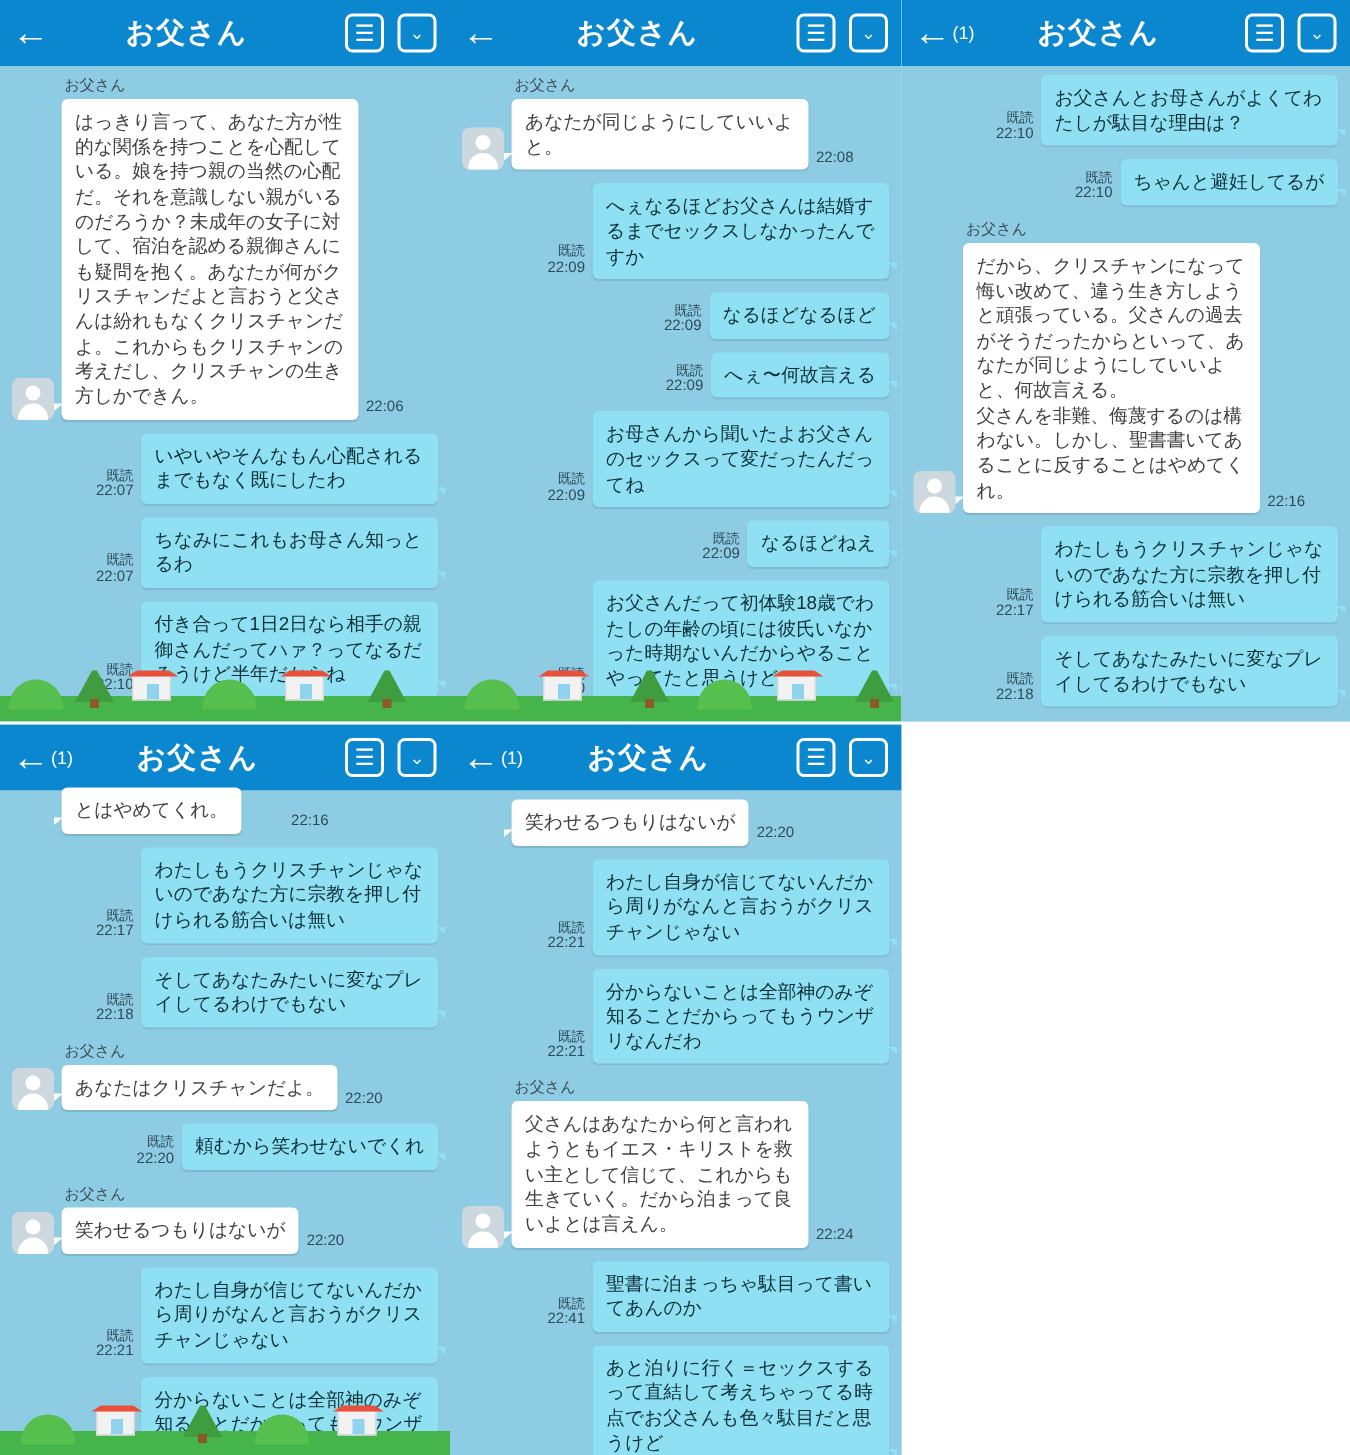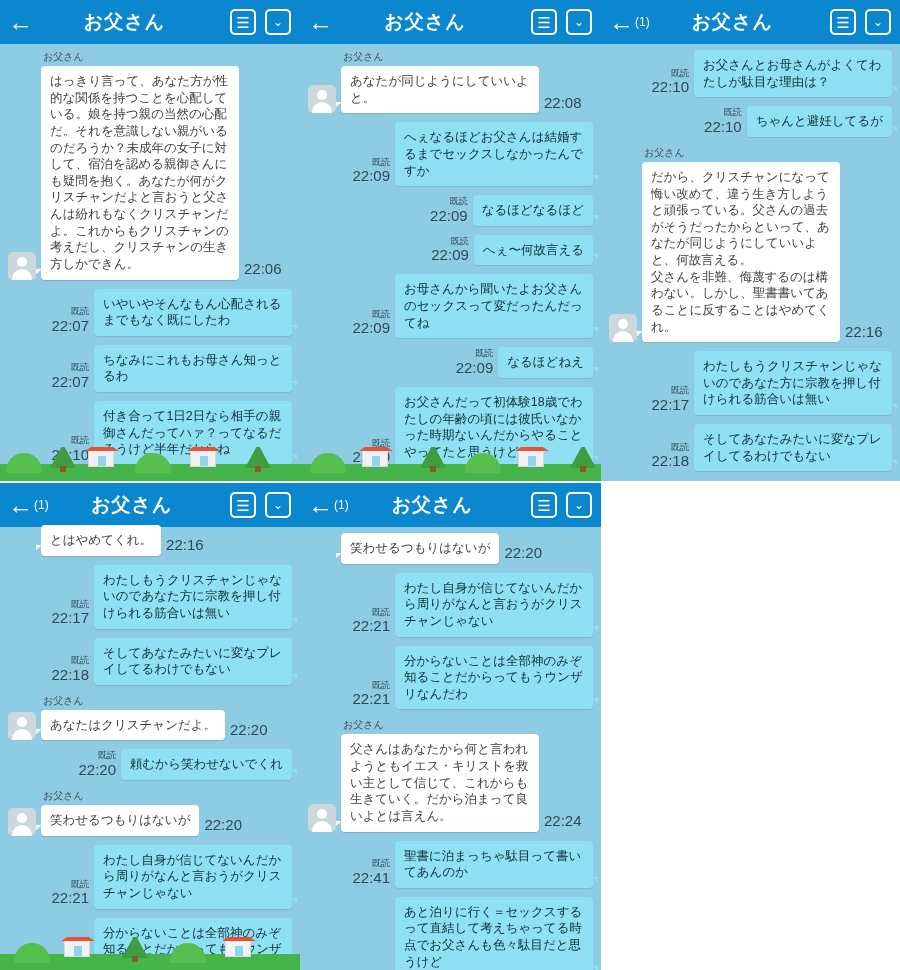--- a/index.html
+++ b/index.html
@@ -170,21 +170,21 @@
     color: #2d4a55;
     line-height: 1.15;
     white-space: nowrap;
     display: flex;
     flex-direction: column;
     padding-bottom: 2px;
   }
   .meta.r { margin-left: 5px; text-align: left; }
   .meta.l { margin-right: 5px; text-align: right; align-items: flex-end; }
   .meta .read { font-size: 9px; margin-left: 44px; }
-  .meta .time { font-size: 15px; }
+  .meta .time { font-size: 10px; }
   .meta.tonly { justify-content: flex-end; }
 
   
   .scenery {
     position: absolute;
     left: 0; right: 0; bottom: 0;
     height: 34px;
     pointer-events: none;
     overflow: hidden;
   }
@@ -498,21 +498,21 @@
           <span class="cnt">(1)</span>
         </div>
         <div class="title">お父さん</div>
         <div class="icons">
           <div class="ic menu">☰</div>
           <div class="ic chev">⌄</div>
         </div>
       </div>
       <div class="chat h444">
 
-        <div class="msg left" style="margin-left:33px;margin-top:-8px;">
+        <div class="msg left" style="margin-left:33px;margin-top:-8px;gap:28px;">
           <div class="bubble in">とはやめてくれ。</div>
           <div class="meta r tonly">
             <span class="time">22:16</span>
           </div>
         </div>
 
         <div class="msg right">
           <div class="meta l">
             <span class="read">既読</span>
             <span class="time">22:17</span>

